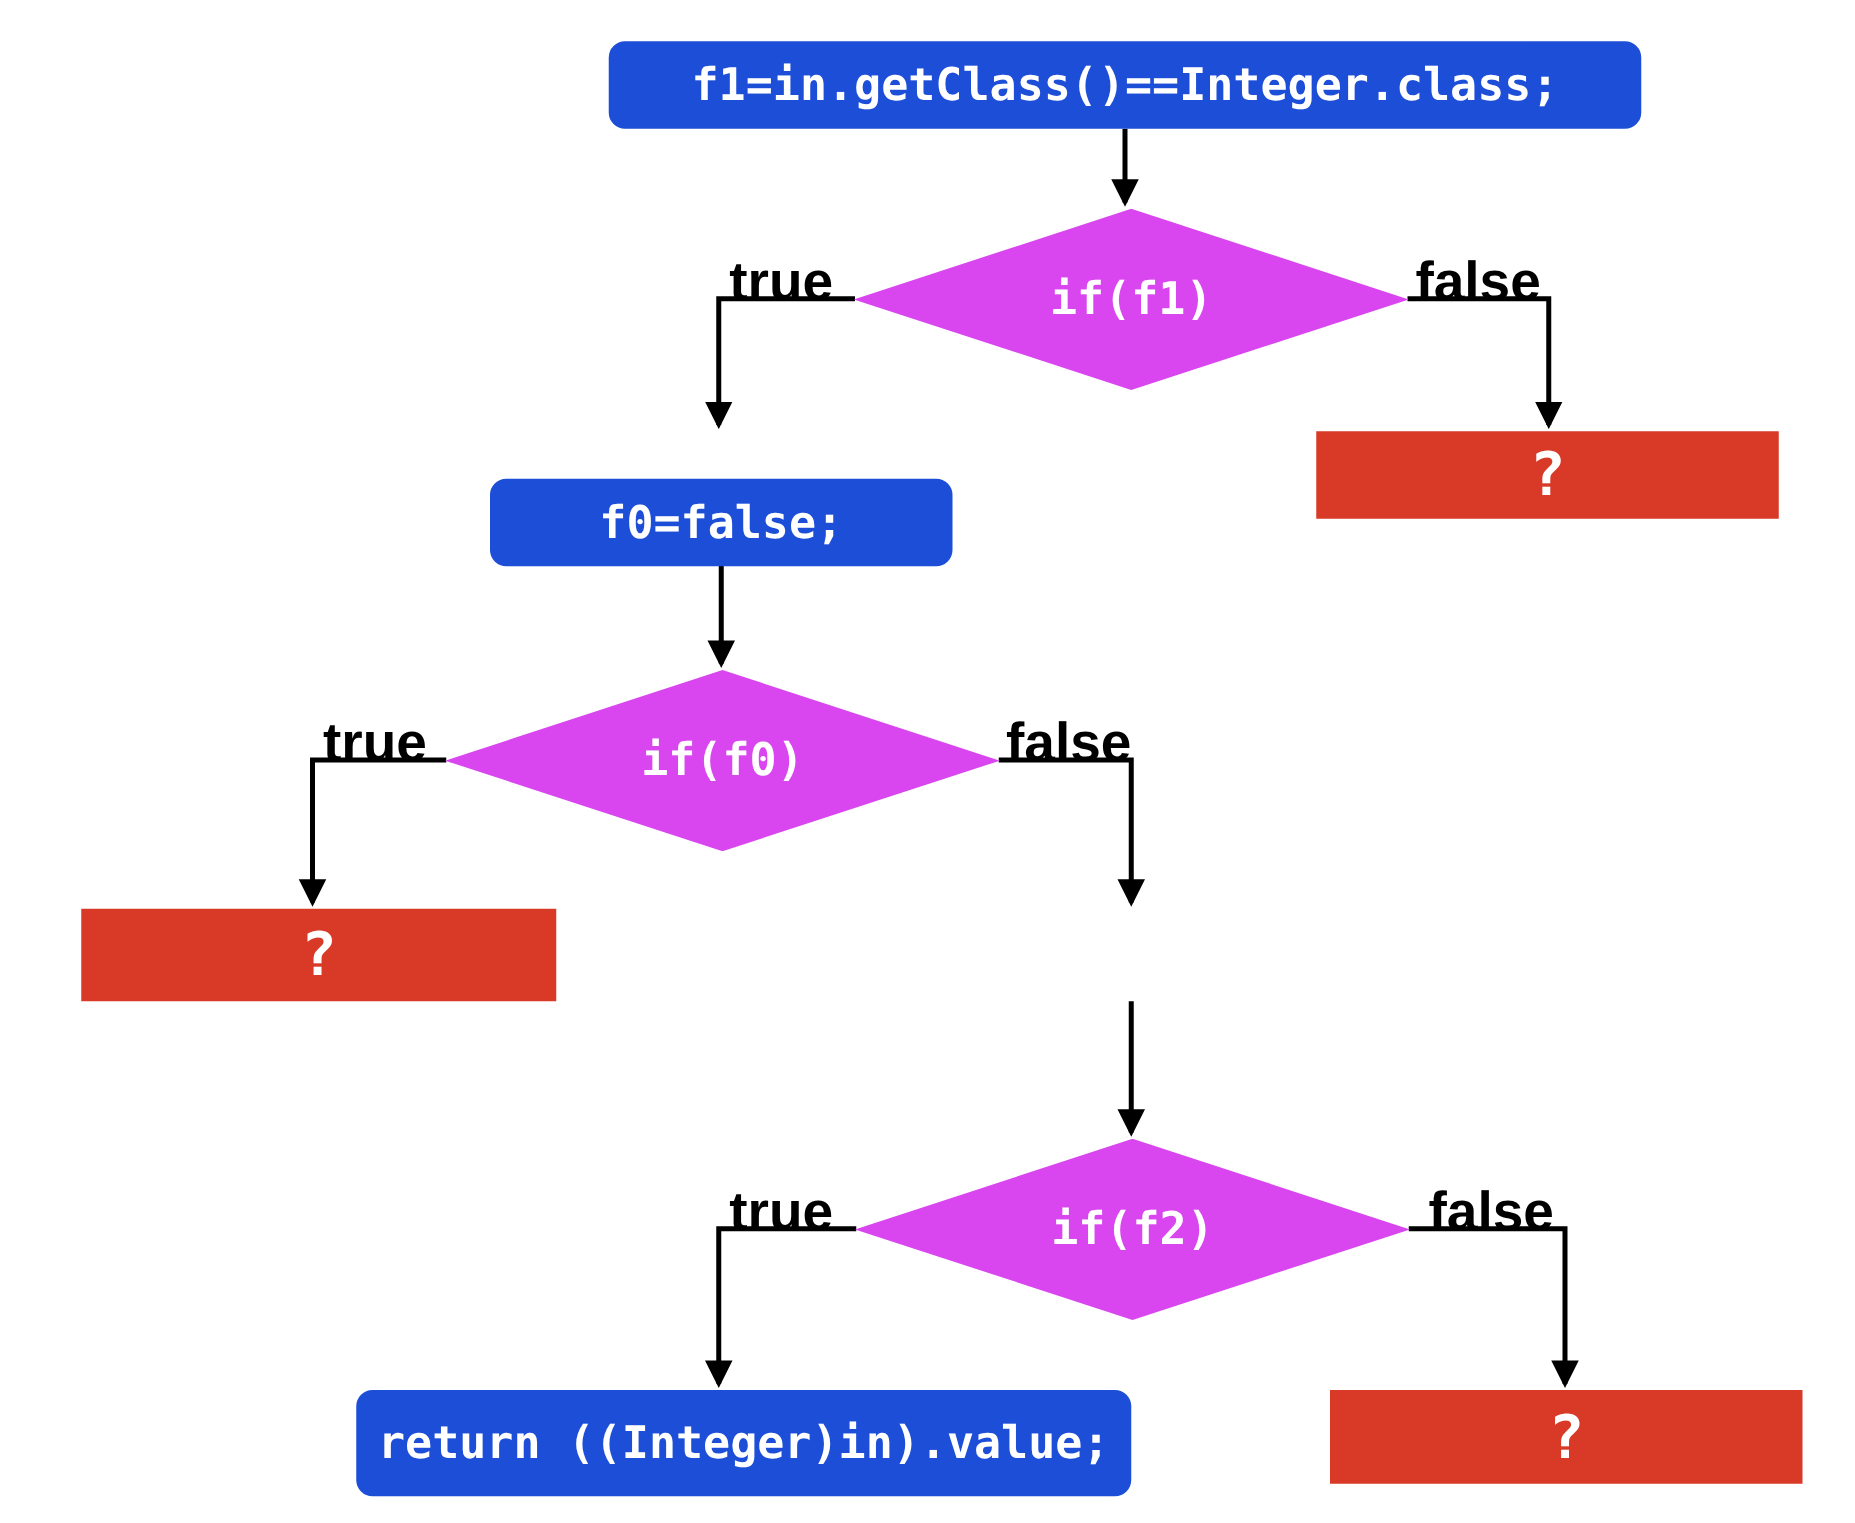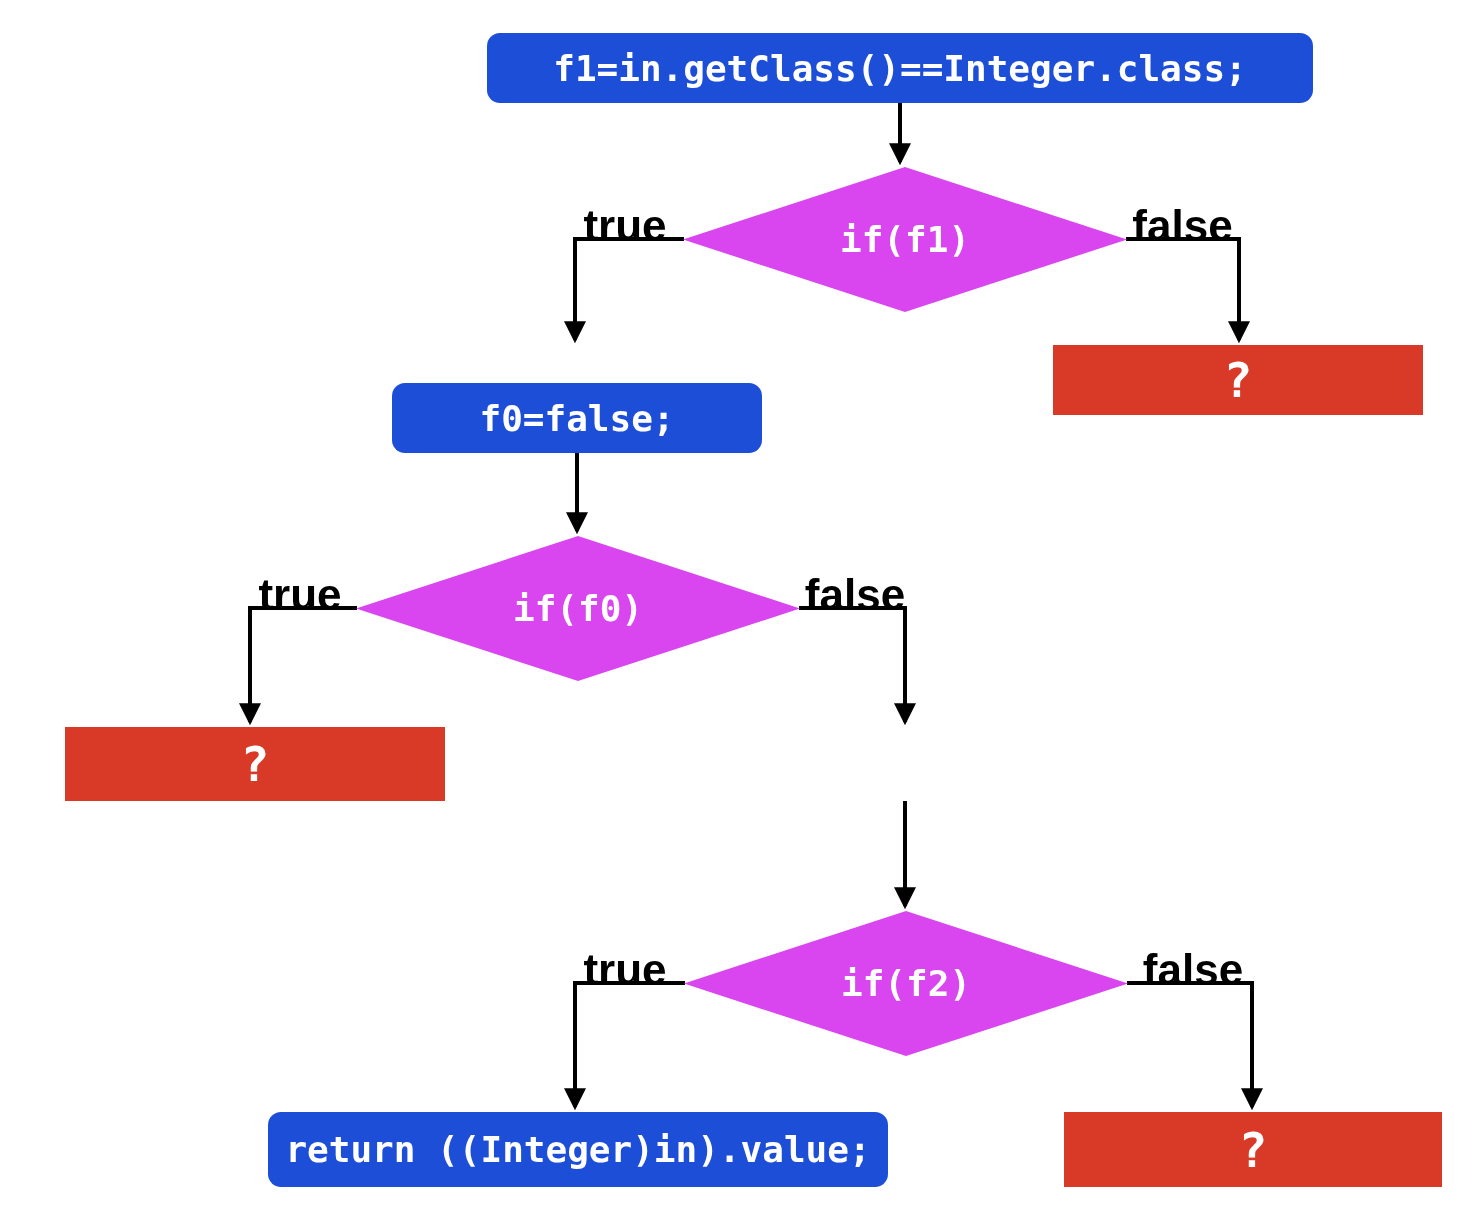--- a/index.html
+++ b/index.html
@@ -55,21 +55,21 @@
 
   
   #n-stmt-f1   { left: 487px;  top: 33px;   width: 826px; height: 70px;  }
   #n-if-f1     { left: 683px;  top: 167px;  width: 444px; height: 145px; }
   #n-stmt-f0   { left: 392px;  top: 345px;  width: 370px; height: 70px; margin-top: 38px;  }
   #n-unk-1     { left: 1053px; top: 345px;  width: 370px; height: 70px;  }
   #n-if-f0     { left: 356px;  top: 536px;  width: 444px; height: 145px; }
   #n-unk-2     { left: 65px;   top: 727px;  width: 380px; height: 74px;  }
   #n-stmt-f2   { left: 494px;  top: 727px;  width: 841px; height: 74px;  }
   #n-if-f2     { left: 684px;  top: 911px;  width: 444px; height: 145px; text-align: center; }
-  #n-return    { left: 268px;  top: 1112px; width: 620px; height: 75px;  }
+  #n-return    { left: 285px;  top: 1112px; width: 620px; height: 85px;  }
   #n-unk-3     { left: 1064px; top: 1112px; width: 378px; height: 75px;  }
 
   #lbl-f1-true  { left: 565px;  top: 187px; width: 120px; }
   #lbl-f1-false { left: 1120px; top: 187px; width: 125px; }
   #lbl-f0-true  { left: 240px;  top: 556px; width: 120px; }
   #lbl-f0-false { left: 795px;  top: 556px; width: 120px; }
   #lbl-f2-true  { left: 565px;  top: 931px; width: 120px; }
   #lbl-f2-false { left: 1128px; top: 931px; width: 130px; }
 </style>
 </head>

